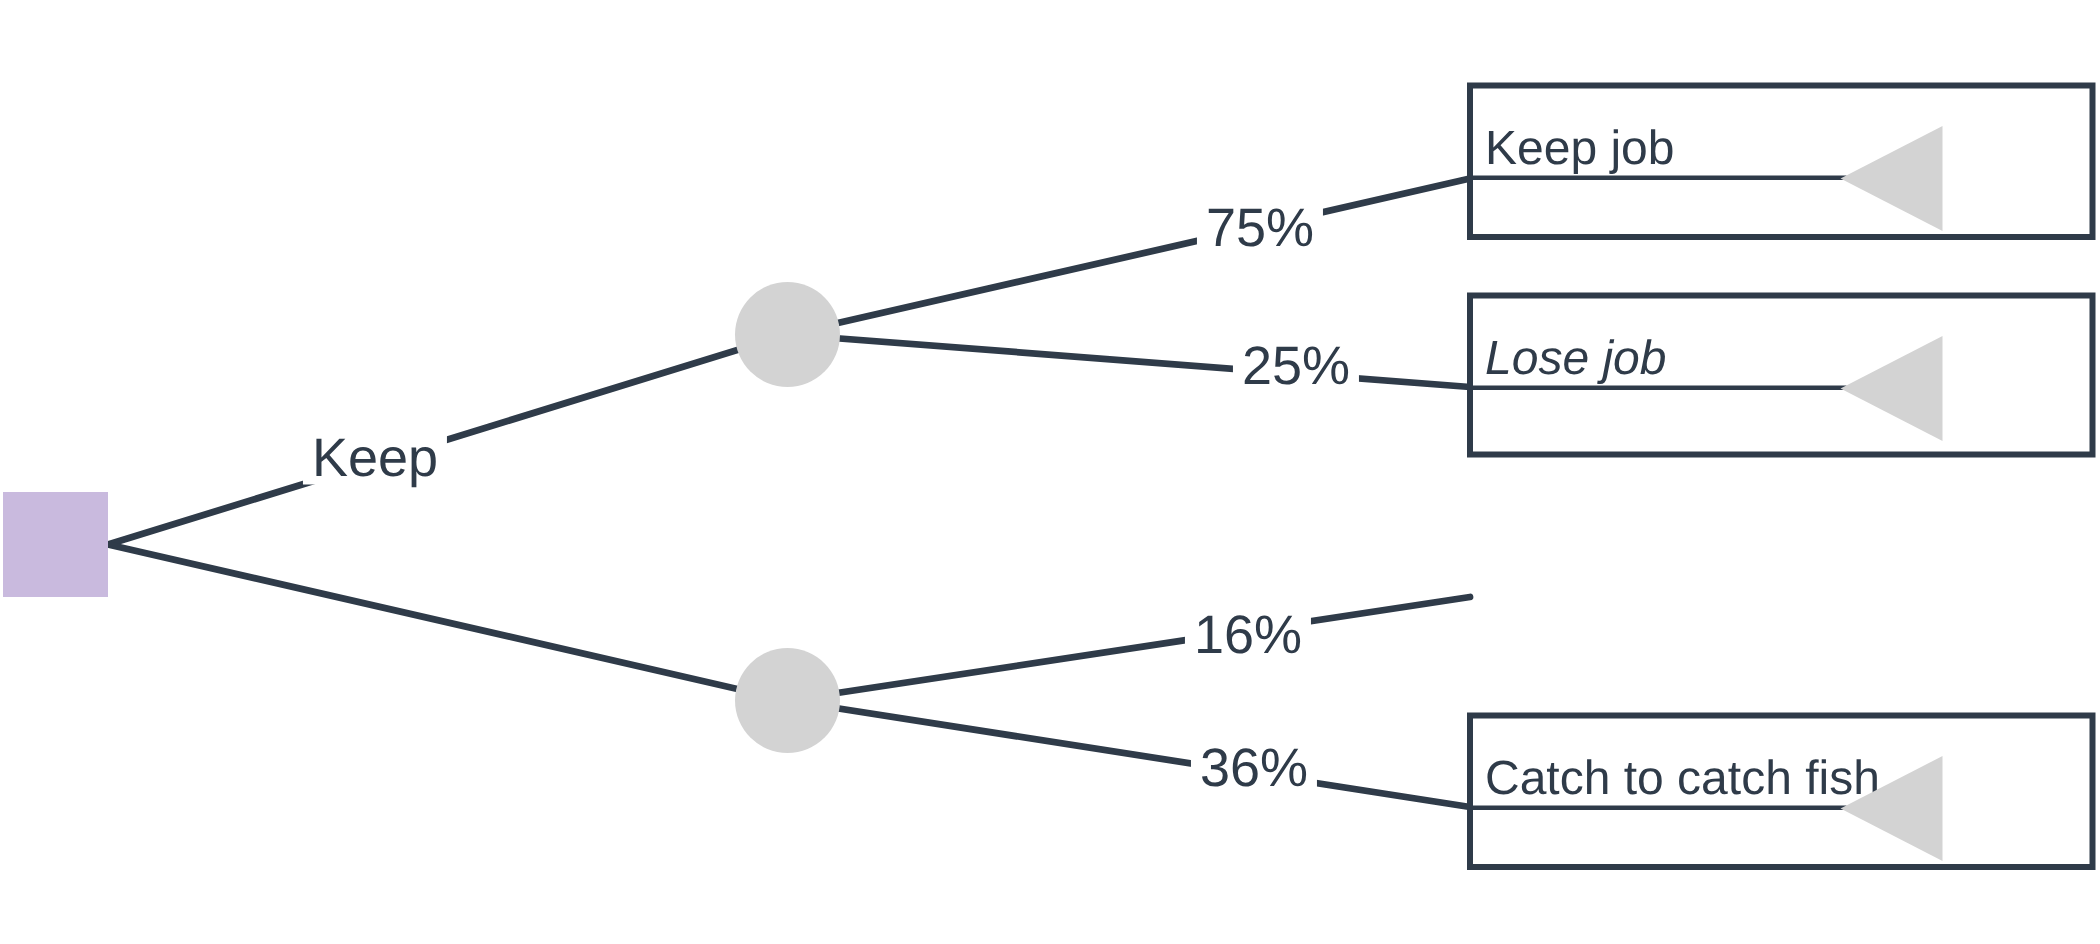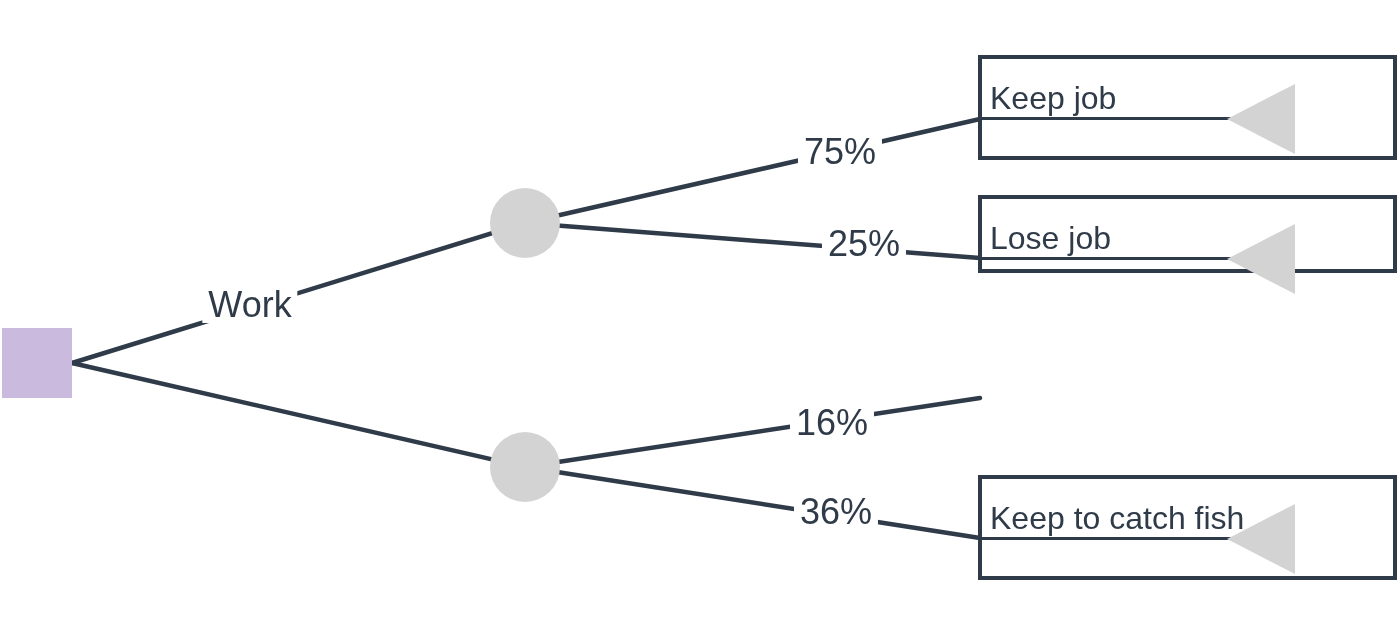--- a/index.html
+++ b/index.html
@@ -35,21 +35,21 @@
   }
   .outcome-box {
     position: absolute;
     left: 978px;
     width: 419px;
     height: 105px;
     border: 4px solid #2f3b49;
     background: #ffffff;
     box-sizing: border-box;
   }
-  .outcome-box.tall { height: 78px; }
+  .outcome-box.tall { height: 110px; font-style: italic; }
   .outcome-label {
     position: absolute;
     left: 8px;
     top: 22px;
     font-size: 32px;
     line-height: 34px;
     white-space: nowrap;
     color: #2f3b49;
     text-align: right;
   }
@@ -87,39 +87,39 @@
       <line x1="525" y1="467" x2="980" y2="398"></line>
       <line x1="525" y1="467" x2="980" y2="538"></line>
     </g>
 
     <rect x="2" y="328" width="70" height="70" fill="#c9bade"></rect>
 
     <circle cx="525" cy="223" r="35" fill="#d3d3d3"></circle>
     <circle cx="525" cy="467" r="35" fill="#d3d3d3"></circle>
   </svg>
 
-  <div class="edge-label" style="left:250px; top:305px;">Work</div>
+  <div class="edge-label" style="left:250px; top:305px;">Keep</div>
 
   <div class="edge-label" style="left:840px; top:152px;">75%</div>
   <div class="edge-label" style="left:840px; top:244px;margin-left:24px;">25%</div>
   <div class="edge-label" style="left:832px; top:423px;">16%</div>
   <div class="edge-label" style="left:836px; top:512px;">36%</div>
 
   <div class="outcome-box" style="top:55px;">
     <div class="outcome-label">Keep job</div>
     <div class="terminal-line"></div>
     <div class="terminal-triangle"></div>
   </div>
 
   <div class="outcome-box tall" style="top:195px;">
     <div class="outcome-label">Lose job</div>
     <div class="terminal-line"></div>
     <div class="terminal-triangle"></div>
   </div>
 
 
   <div class="outcome-box" style="top:475px;">
-    <div class="outcome-label">Keep to catch fish</div>
+    <div class="outcome-label">Catch to catch fish</div>
     <div class="terminal-line"></div>
     <div class="terminal-triangle"></div>
   </div>
 
 </div>
 
 </body></html>

